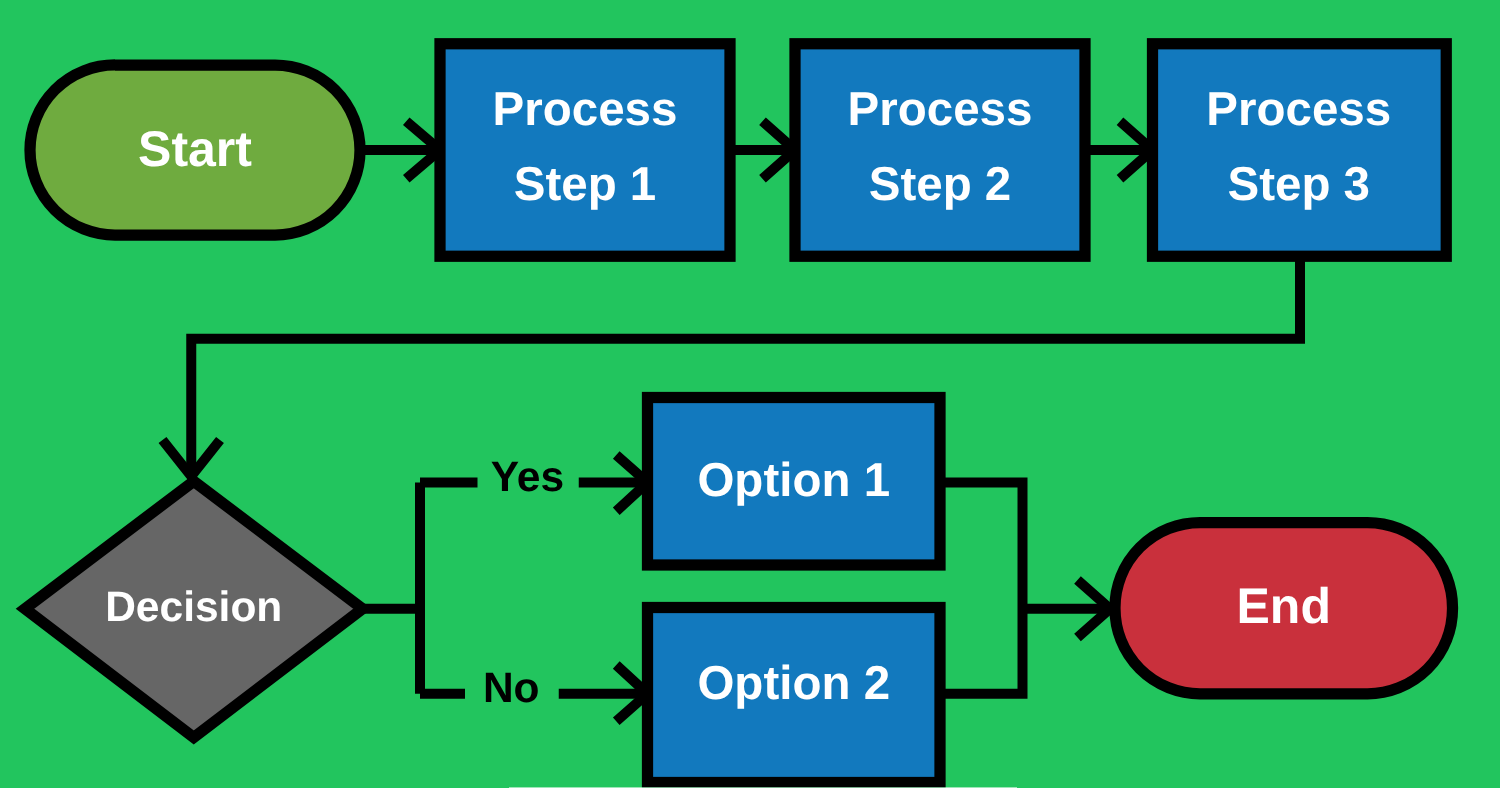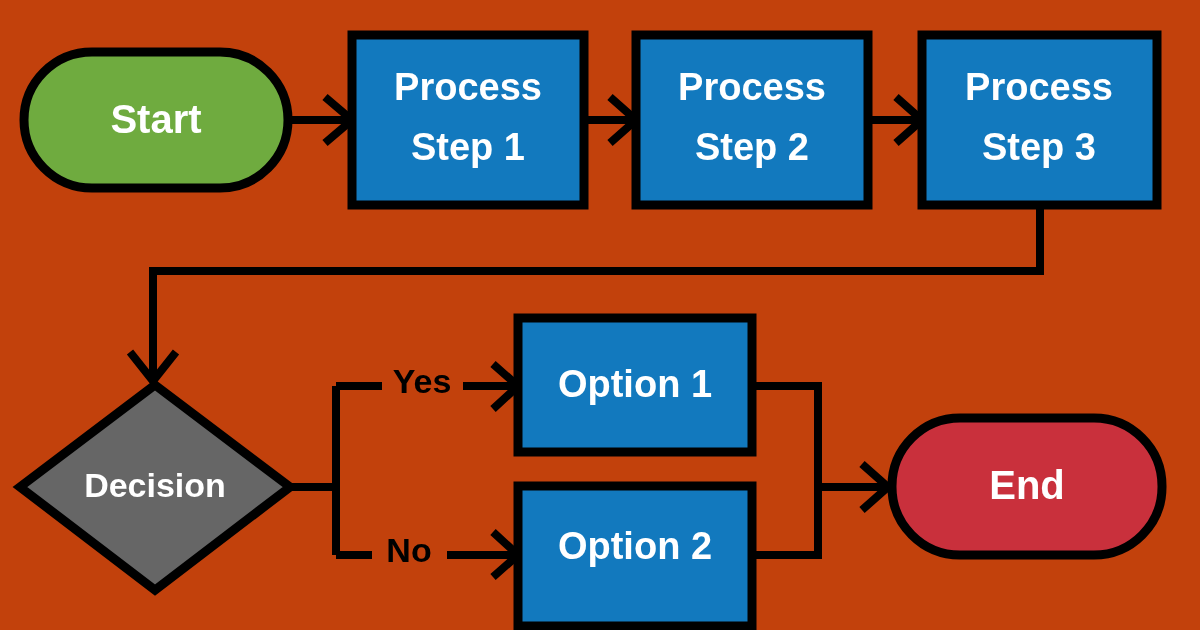--- a/index.html
+++ b/index.html
@@ -7,21 +7,21 @@
     padding: 0;
     background: #ffffff;
   }
   body {
     font-family: "Liberation Sans", sans-serif;
   }
   #canvas {
     position: relative;
     width: 1200px;
     height: 630px;
-    background: #c2410c;
+    background: #22c55e;
     overflow: hidden;
   }
   #flow-svg {
     position: absolute;
     top: 0;
     left: 0;
     width: 1200px;
     height: 630px;
   }
   .node-label {

